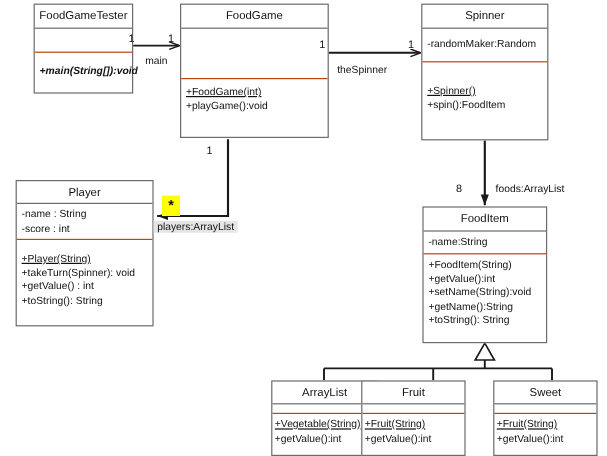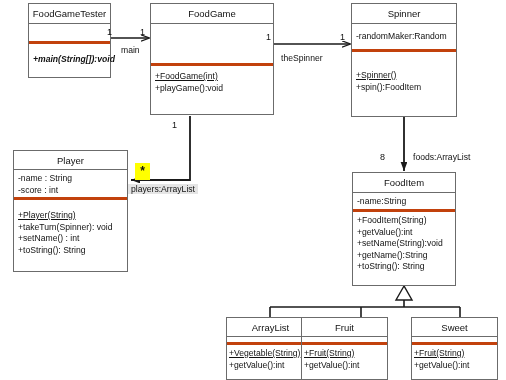--- a/index.html
+++ b/index.html
@@ -38,21 +38,21 @@
     text-align: center;
     font-size: 9.5px;
     color: #111111;
     padding: 4px 2px 4px 2px;
     border-bottom: 1px solid #6b6b6b;
     box-sizing: border-box;
     line-height: 11px;
     white-space: nowrap;
   }
   .uml-attrs {
-    border-bottom: 3px solid #c2410c;
+    border-bottom: 1px solid #c2410c;
     box-sizing: border-box;
     padding: 2px 4px 2px 4px;
   }
   .uml-ops {
     box-sizing: border-box;
     padding: 3px 4px 2px 4px;
   }
   .member {
     font-size: 8.6px;
     color: #111111;
@@ -154,21 +154,21 @@
 
   <div class="uml-class" style="left:13px; top:150px; width:115px; height:122px;">
     <div class="uml-name" style="height:19px;">Player</div>
     <div class="uml-attrs" style="height:30px; padding-top:3px;">
       <div class="member">-name : String</div>
       <div class="member">-score : int</div>
     </div>
     <div class="uml-ops" style="height:71px; padding-top:10px;">
       <div class="member underline">+Player(String)</div>
       <div class="member">+takeTurn(Spinner): void</div>
-      <div class="member">+setName() : int</div>
+      <div class="member">+getValue() : int</div>
       <div class="member">+toString(): String</div>
     </div>
   </div>
 
   <div class="uml-class" style="left:352px; top:172px; width:104px; height:114px;">
     <div class="uml-name" style="height:20px;">FoodItem</div>
     <div class="uml-attrs" style="height:19px; padding-top:3px;">
       <div class="member">-name:String</div>
     </div>
     <div class="uml-ops" style="height:73px; padding-top:3px;">

